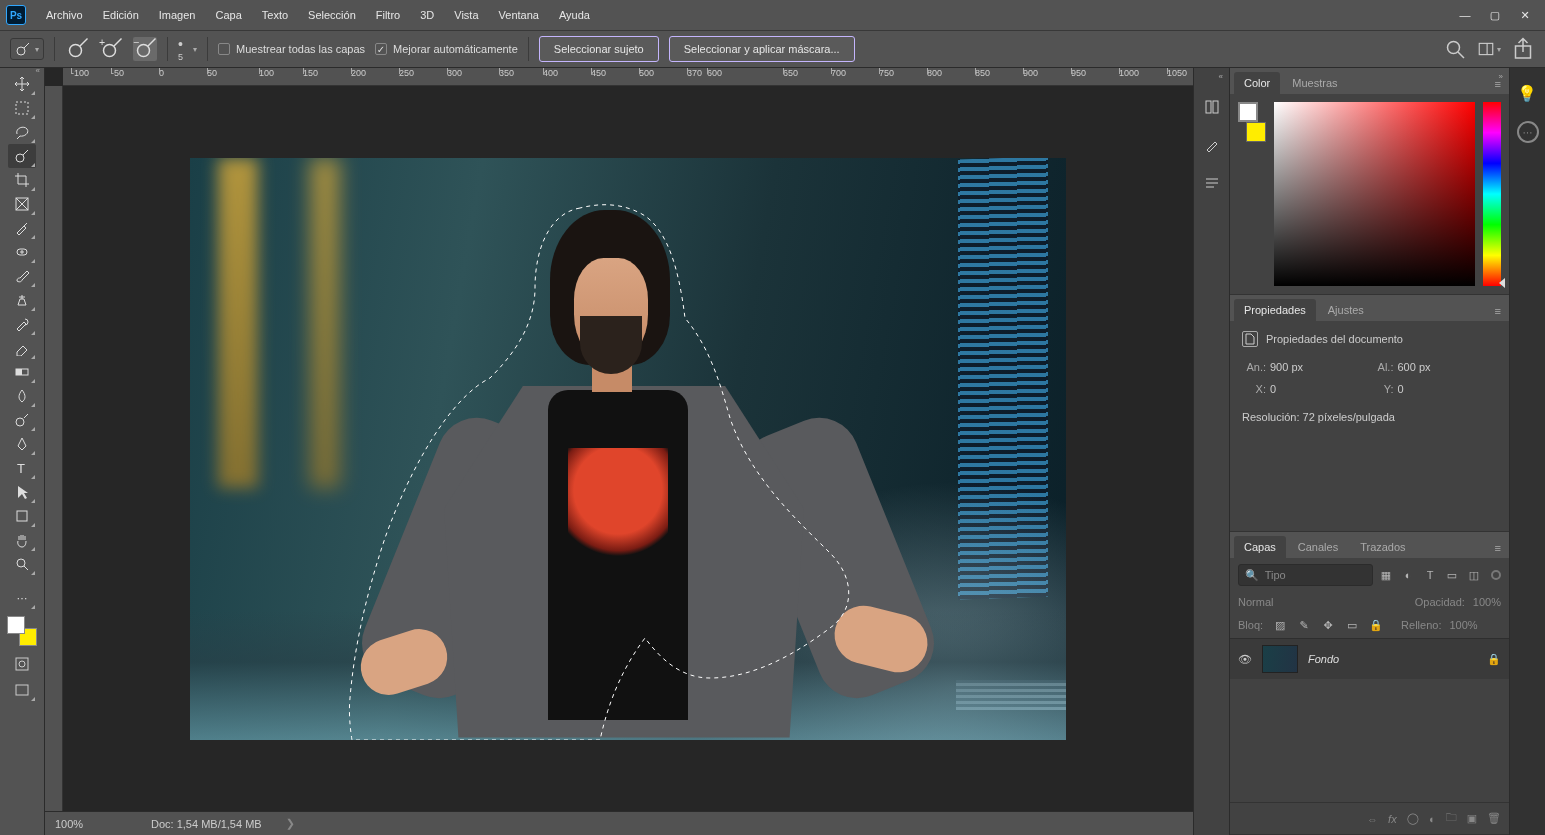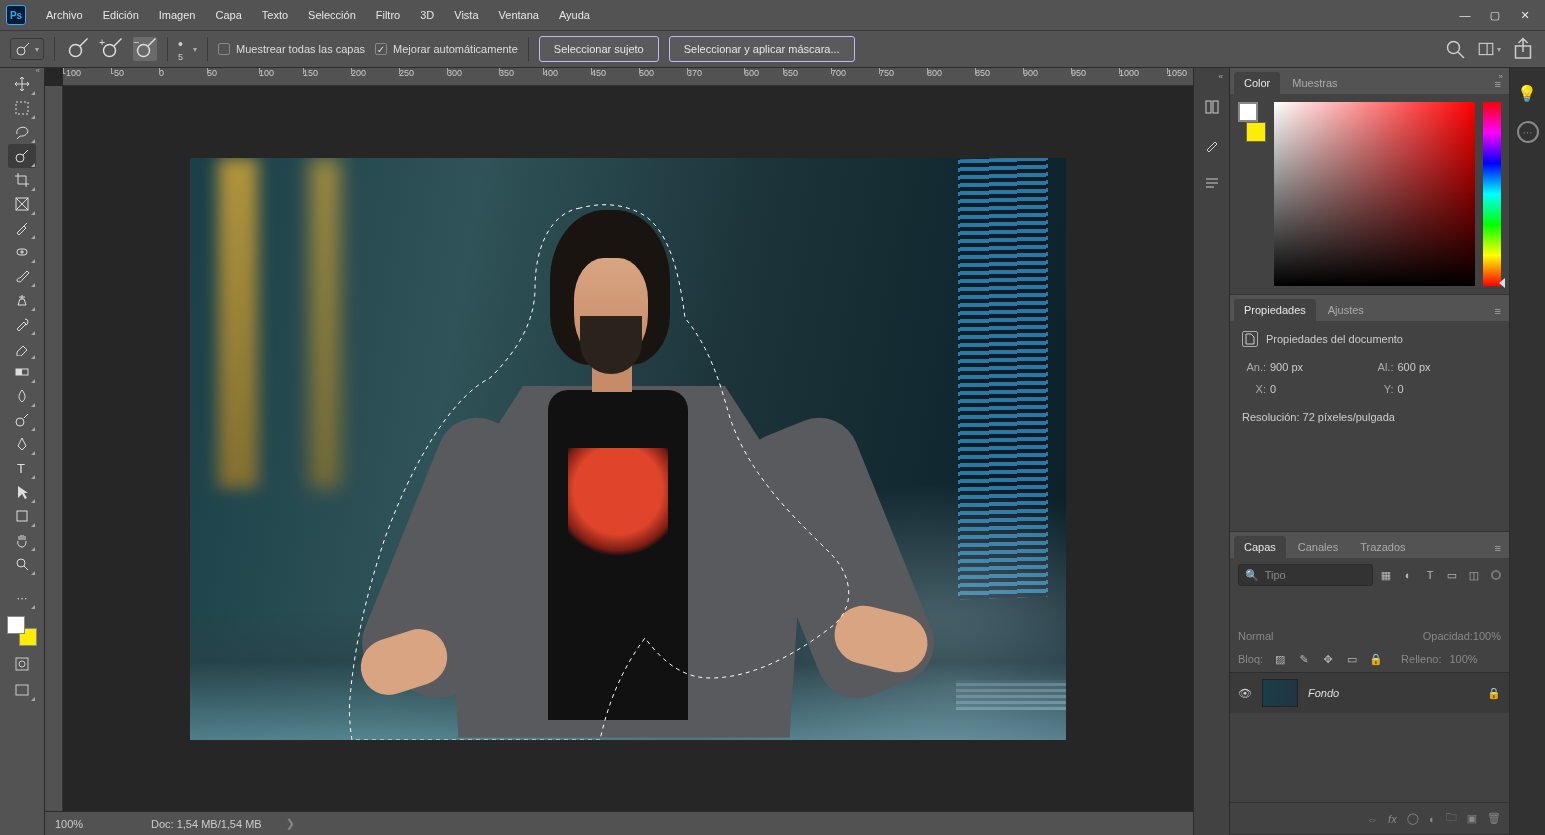--- a/index.html
+++ b/index.html
@@ -107,21 +107,21 @@
 .dimgrid { display:grid; grid-template-columns: 28px 1fr 28px 1fr; row-gap:10px; margin-bottom:16px;}
 .dimgrid .lab { color:#aaa; text-align:right; padding-right:4px;}
 
 
 .layers-body { background:#424242; padding:0; flex:1; display:flex; flex-direction:column;}
 .layers-filter { display:flex; align-items:center; gap:4px; padding:6px 8px;}
 .typefield { flex:1; background:#333; border:1px solid #2b2b2b; border-radius:3px; height:22px; display:flex; align-items:center; padding:0 6px; color:#888;}
 .typefield .sicon{ margin-right:6px; color:#888;}
 .mini-icon { width:18px; height:18px; display:flex; align-items:center; justify-content:center; color:#b5b5b5; border-radius:2px;}
 .filter-dot { width:10px; height:10px; border:2px solid #777; border-radius:50%; margin-left:4px;}
-.row2 { display:flex; align-items:center; padding:4px 8px; gap:0; color:#888;margin-top:34px;}
+.row2 { display:flex; align-items:center; padding:4px 8px; gap:8px; color:#888;}
 .row2 .sel { flex:0 0 auto;}
 .row2 .spacer2 { flex:1;}
 .row2 .val { color:#888;}
 .lockrow { display:flex; align-items:center; gap:8px; padding:4px 8px; color:#888;}
 .lockrow .icons { display:flex; gap:6px;}
 .layer-item { display:flex; align-items:center; gap:10px; padding:6px 8px; background:#3a3a3a; border-top:1px solid #2e2e2e;}
 .layer-eye { color:#ccc;}
 .layer-thumb { width:36px; height:28px; background:linear-gradient(100deg,#1a3f47,#234); border:1px solid #222;}
 .layer-name { font-style:italic; color:#ddd;}
 .layer-lock { margin-left:auto; color:#aaa;}
@@ -391,35 +391,35 @@
       <div class="tool-slot">
           <svg viewBox="0 0 16 16">
             <rect x="2" y="3" width="12" height="10" fill="none" stroke="#ccc"></rect>
           </svg>
           <span class="corner"></span>
         </div>
     </div>
 
     <div class="docarea">
       <div class="ruler-h" id="ruler-h">
-          <span class="tick" style="left: 0px;">-100</span>
+          <span class="tick" style="left: 8px;">-100</span>
           <span class="tick" style="left: 48px;">-50</span>
           <span class="tick" style="left: 96px;">0</span>
           <span class="tick" style="left: 144px;">50</span>
           <span class="tick" style="left: 196px;">100</span>
           <span class="tick" style="left: 240px;">150</span>
           <span class="tick" style="left: 288px;">200</span>
           <span class="tick" style="left: 336px;">250</span>
           <span class="tick" style="left: 384px;">300</span>
           <span class="tick" style="left: 436px;">350</span>
           <span class="tick" style="left: 480px;">400</span>
           <span class="tick" style="left: 528px;">450</span>
           <span class="tick" style="left: 576px;">500</span>
           <span class="tick" style="left: 624px;">370</span>
-          <span class="tick" style="left: 681px;">600</span>
+          <span class="tick" style="left: 644px;">600</span>
           <span class="tick" style="left: 720px;">650</span>
           <span class="tick" style="left: 768px;">700</span>
           <span class="tick" style="left: 816px;">750</span>
           <span class="tick" style="left: 864px;">800</span>
           <span class="tick" style="left: 912px;">850</span>
           <span class="tick" style="left: 960px;">900</span>
           <span class="tick" style="left: 1008px;">950</span>
           <span class="tick" style="left: 1056px;">1000</span>
           <span class="tick" style="left: 1104px;">1050</span>
         </div>

